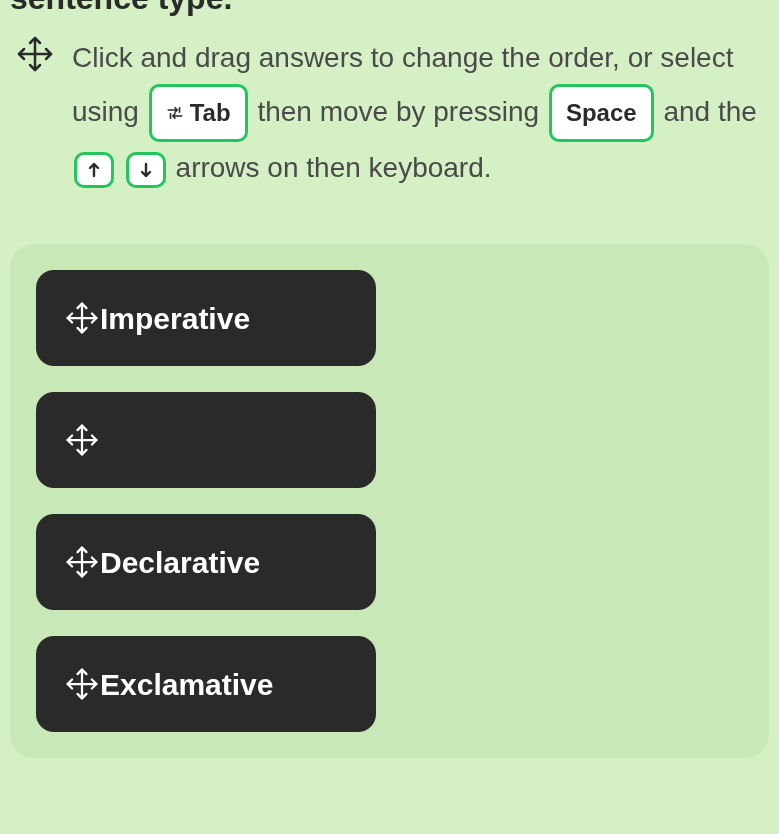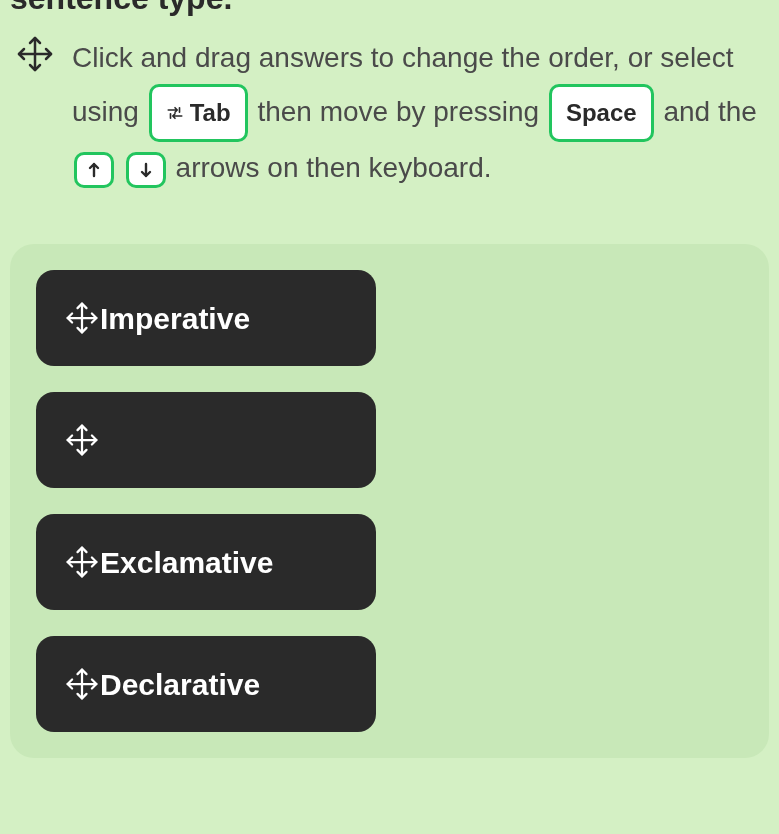--- a/index.html
+++ b/index.html
@@ -169,27 +169,27 @@
   <div class="answer-item">
     <div class="move-icon-small">
       <svg width="36" height="36" viewBox="0 0 40 40" fill="none" stroke="#fff" stroke-width="2.5" stroke-linecap="round" stroke-linejoin="round">
         <path d="M20 4 L20 36 M4 20 L36 20"></path>
         <path d="M15 9 L20 4 L25 9"></path>
         <path d="M15 31 L20 36 L25 31"></path>
         <path d="M9 15 L4 20 L9 25"></path>
         <path d="M31 15 L36 20 L31 25"></path>
       </svg>
     </div>
-    <div class="answer-label">Exclamative</div>
+    <div class="answer-label">Declarative</div>
   </div>
   <div class="answer-item">
     <div class="move-icon-small">
       <svg width="36" height="36" viewBox="0 0 40 40" fill="none" stroke="#fff" stroke-width="2.5" stroke-linecap="round" stroke-linejoin="round">
         <path d="M20 4 L20 36 M4 20 L36 20"></path>
         <path d="M15 9 L20 4 L25 9"></path>
         <path d="M15 31 L20 36 L25 31"></path>
         <path d="M9 15 L4 20 L9 25"></path>
         <path d="M31 15 L36 20 L31 25"></path>
       </svg>
     </div>
-    <div class="answer-label">Declarative</div>
+    <div class="answer-label">Exclamative</div>
   </div>
 </div>
 
 </body></html>

